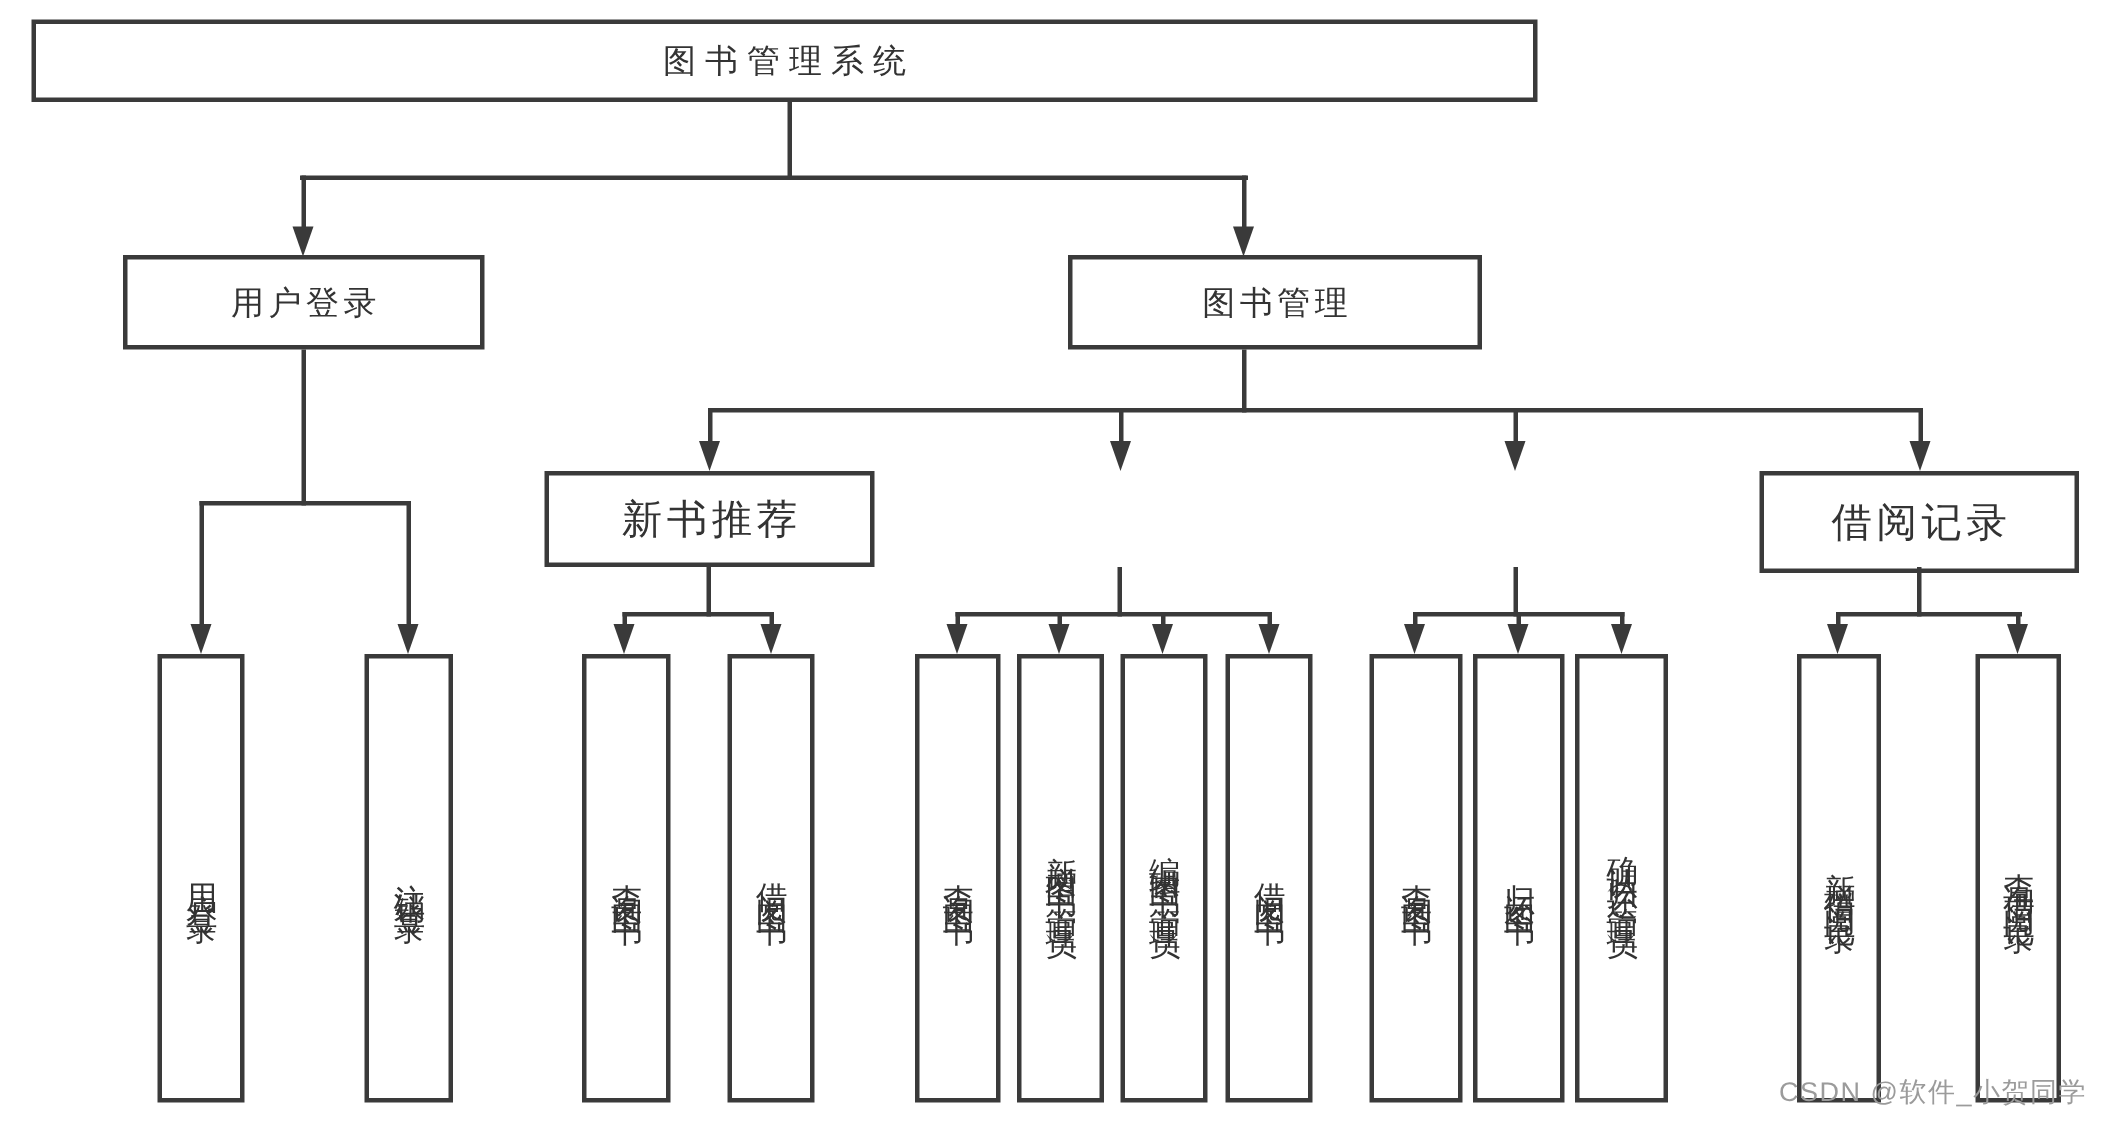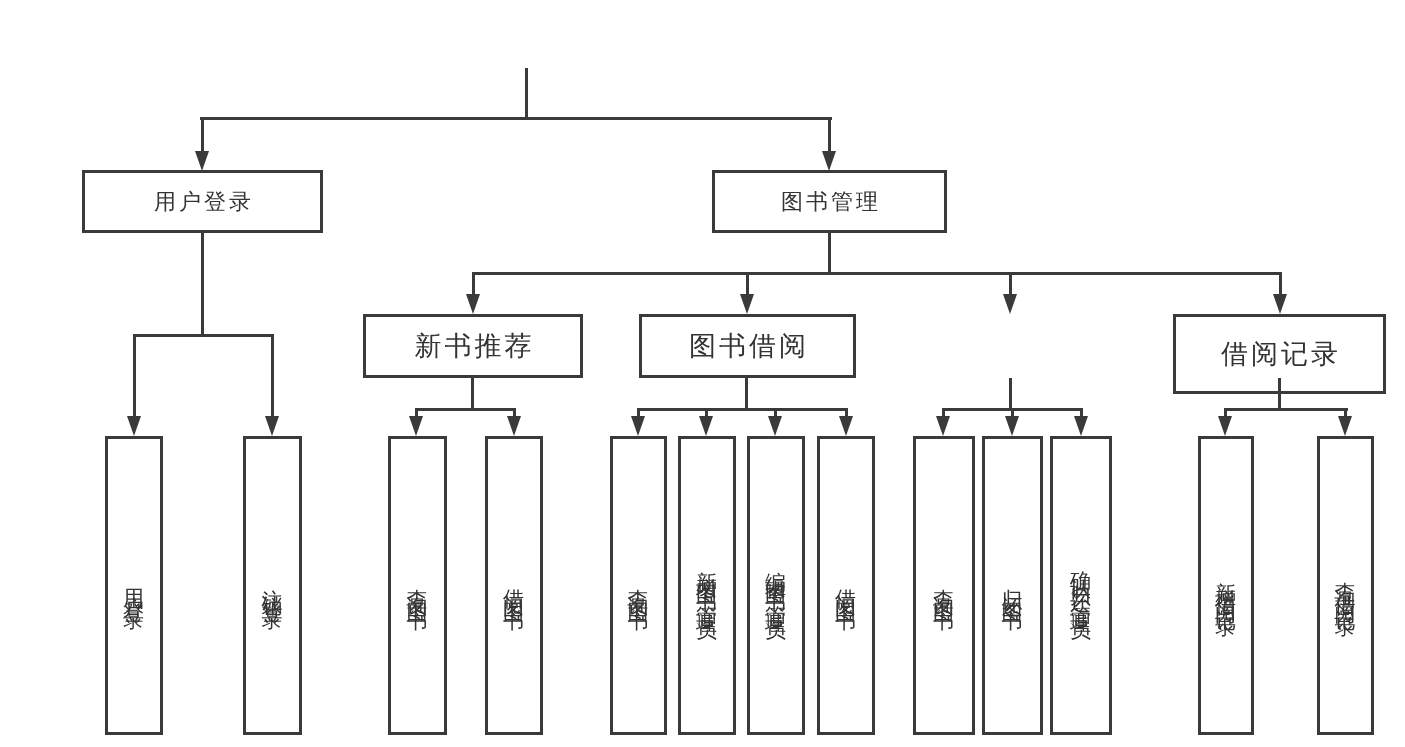--- a/index.html
+++ b/index.html
@@ -55,31 +55,31 @@
     letter-spacing:1px;
     color:var(--wm);
     white-space:nowrap;
   }
 </style>
 </head>
 <body>
 
 <div id="stage">
 
+  <div class="box lvl1" style="left:21px;top:13px;width:1004px;height:55px;">图书管理系统</div>
 
   <div class="box lvl2" style="left:82px;top:170px;width:241px;height:63px;">用户登录</div>
 
-  <div class="box lvl2" style="left:712px;top:170px;width:235px;height:63px;">图书管理</div>
+  <div class="box lvl2" style="left:712px;top:170px;width:276px;height:63px;">图书管理</div>
 
   <div class="box lvl3" style="left:363px;top:314px;width:220px;height:64px;">新书推荐</div>
 
-  <div class="box lvl3" style="left:639px;top:314px;width:217px;height:64px;">图书借阅</div>
 
 
-  <div class="box lvl3" style="left:1173px;top:314px;width:213px;height:80px;">借阅记录</div>
+  <div class="box lvl3" style="left:1173px;top:314px;width:213px;height:68px;">借阅记录</div>
 
   <div class="box leaf" style="left:105px;width:58px;">
     <span class="vtext">用户登录</span>
   </div>
   <div class="box leaf" style="left:243px;width:59px;">
     <span class="vtext">注销登录</span>
   </div>
 
   <div class="box leaf" style="left:388px;width:59px;">
     <span class="vtext">查询图书</span>
@@ -170,14 +170,15 @@
   <div class="vline" style="left:1080px;top:408px;height:10px;"></div>
   <div class="arrow" style="left:1074px;top:416px;"></div>
 
   <div class="vline" style="left:1278px;top:378px;height:33px;"></div>
   <div class="hline" style="left:1224px;top:408px;width:124px;"></div>
   <div class="vline" style="left:1224px;top:408px;height:10px;"></div>
   <div class="arrow" style="left:1218px;top:416px;"></div>
   <div class="vline" style="left:1344px;top:408px;height:10px;"></div>
   <div class="arrow" style="left:1338px;top:416px;"></div>
 
+  <div class="watermark">CSDN @软件_小贺同学</div>
 
 </div>
 
 </body></html>

